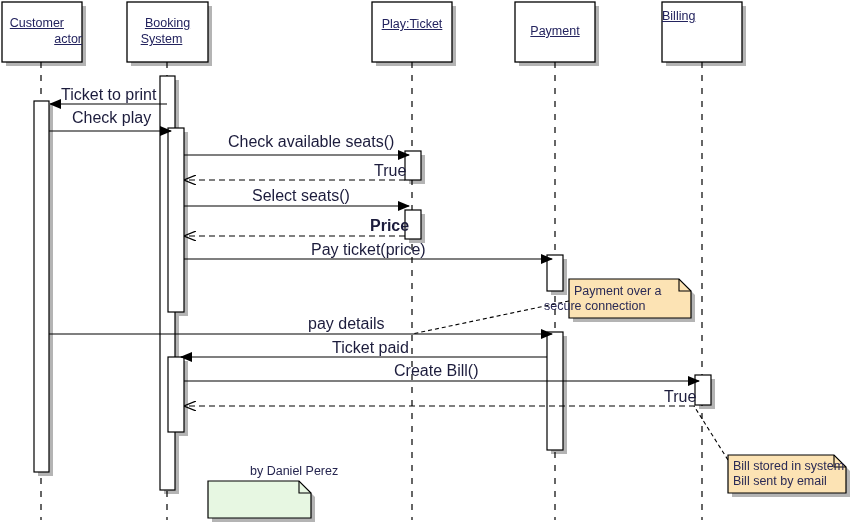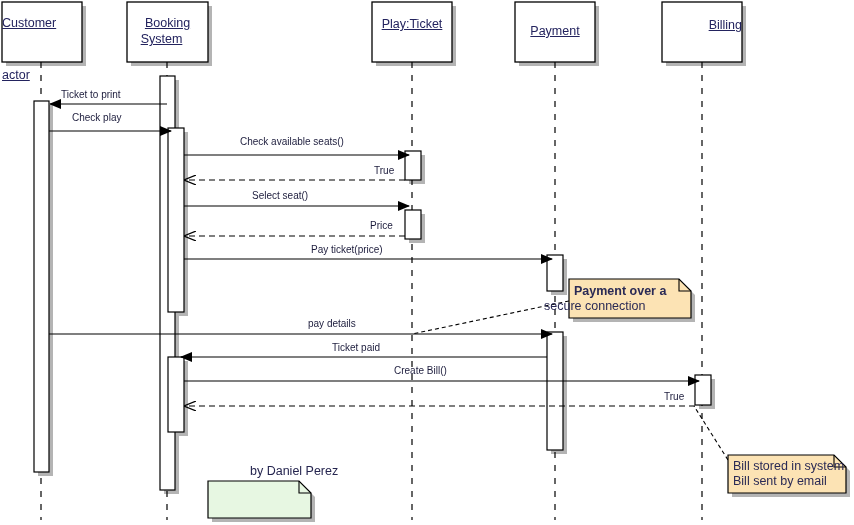--- a/index.html
+++ b/index.html
@@ -32,21 +32,21 @@
     line-height: 14px;
   }
   .participant-label {
     font-size: 12.5px;
     color: #23235e;
     text-decoration: underline;
     text-align: center;
     line-height: 16px;
   }
   .msg-label {
-    font-size: 10px;
+    font-size: 16px;
     color: #1c1c3c;
   }
   .note-text {
     font-size: 12.5px;
     color: #2a2a55;
     line-height: 15px;
   }
   .note-text.green {
     color: #25254f;
   }
@@ -131,37 +131,37 @@
     <g id="g-notes">
         <path d="M 569 279 L 679 279 L 691 291 L 691 318 L 569 318 Z" fill="#fce3b4" stroke="#000000" stroke-width="1.2"></path>
         <path d="M 679 279 L 679 291 L 691 291" fill="none" stroke="#000000" stroke-width="1.1"></path>
         <path d="M 728 455 L 834 455 L 846 467 L 846 493 L 728 493 Z" fill="#fce3b4" stroke="#000000" stroke-width="1.2"></path>
         <path d="M 834 455 L 834 467 L 846 467" fill="none" stroke="#000000" stroke-width="1.1"></path>
         <path d="M 208 481 L 299 481 L 311 493 L 311 518 L 208 518 Z" fill="#e7f7e2" stroke="#000000" stroke-width="1.2"></path>
         <path d="M 299 481 L 299 493 L 311 493" fill="none" stroke="#000000" stroke-width="1.1"></path>
       </g>
   </svg>
   <div id="text-layer">
-      <div class="lbl participant-label" style="left: 2px; top: 15px; width: 62px; text-align: left;">Customer</div>
-      <div class="lbl participant-label" style="left: 2px; top: 31px; width: 80px; text-align: left; margin-top: 36px;">actor</div>
+      <div class="lbl participant-label" style="left: 2px; top: 15px; width: 62px; text-align: right;">Customer</div>
+      <div class="lbl participant-label" style="left: 2px; top: 31px; width: 80px; text-align: right;">actor</div>
       <div class="lbl participant-label" style="left: 127px; top: 15px; width: 81px; text-align: center;">Booking</div>
       <div class="lbl participant-label" style="left: 127px; top: 31px; width: 69px; text-align: center;">System</div>
       <div class="lbl participant-label" style="left: 372px; top: 16px; width: 80px; text-align: center;">Play:Ticket</div>
       <div class="lbl participant-label" style="left: 515px; top: 23px; width: 80px; text-align: center;">Payment</div>
-      <div class="lbl participant-label" style="left: 662px; top: 17px; width: 80px; text-align: right;">Billing</div>
+      <div class="lbl participant-label" style="left: 662px; top: 8px; width: 80px; text-align: left;">Billing</div>
       <div class="lbl msg-label" style="left: 61px; top: 88px;">Ticket to print</div>
       <div class="lbl msg-label" style="left: 72px; top: 111px;">Check play</div>
-      <div class="lbl msg-label" style="left: 240px; top: 135px;">Check available seats()</div>
+      <div class="lbl msg-label" style="left: 228px; top: 135px;">Check available seats()</div>
       <div class="lbl msg-label" style="left: 374px; top: 164px;">True</div>
-      <div class="lbl msg-label" style="left: 252px; top: 189px;">Select seat()</div>
-      <div class="lbl msg-label" style="left: 370px; top: 219px;">Price</div>
+      <div class="lbl msg-label" style="left: 252px; top: 189px;">Select seats()</div>
+      <div class="lbl msg-label" style="left: 370px; top: 219px; font-weight: bold;">Price</div>
       <div class="lbl msg-label" style="left: 311px; top: 243px;">Pay ticket(price)</div>
       <div class="lbl msg-label" style="left: 267px; top: 317px; padding-left: 41px;">pay details</div>
       <div class="lbl msg-label" style="left: 332px; top: 341px;">Ticket paid</div>
       <div class="lbl msg-label" style="left: 394px; top: 364px;">Create Bill()</div>
       <div class="lbl msg-label" style="left: 664px; top: 390px;">True</div>
-      <div class="lbl note-text" style="left: 574px; top: 283.5px; font-weight: bold;">Payment over a</div>
+      <div class="lbl note-text" style="left: 574px; top: 283.5px;">Payment over a</div>
       <div class="lbl note-text" style="left: 544px; top: 298.5px;">secure connection</div>
       <div class="lbl note-text" style="left: 733px; top: 459px;">Bill stored in system</div>
       <div class="lbl note-text" style="left: 733px; top: 474px;">Bill sent by email</div>
       <div class="lbl note-text green" style="left: 213px; top: 464px; padding-left: 37px;">by Daniel Perez</div>
     </div>
 </div>
 
 </body></html>

